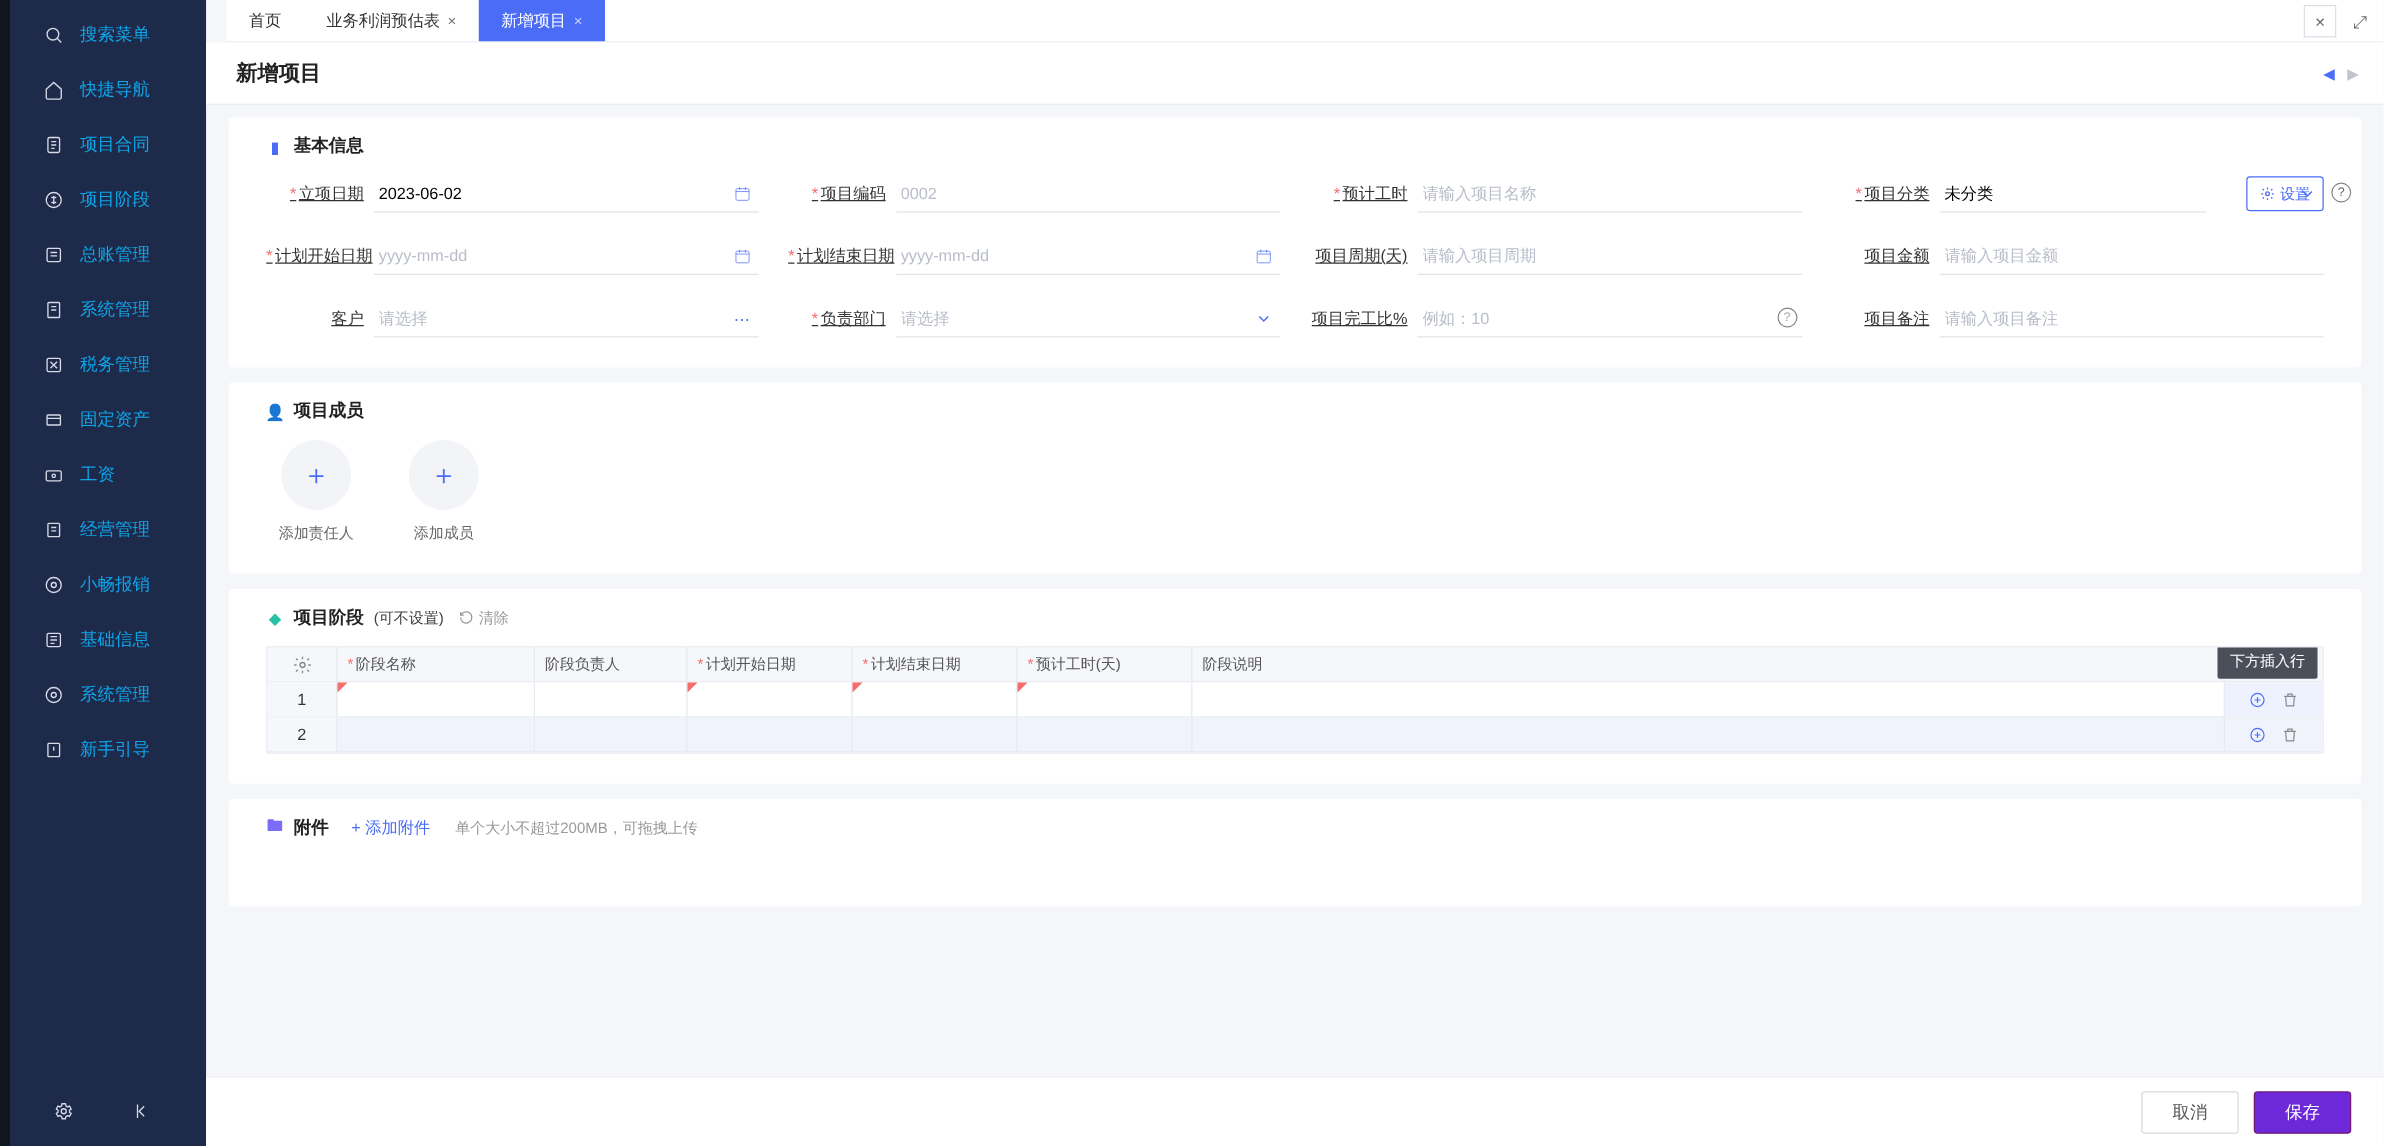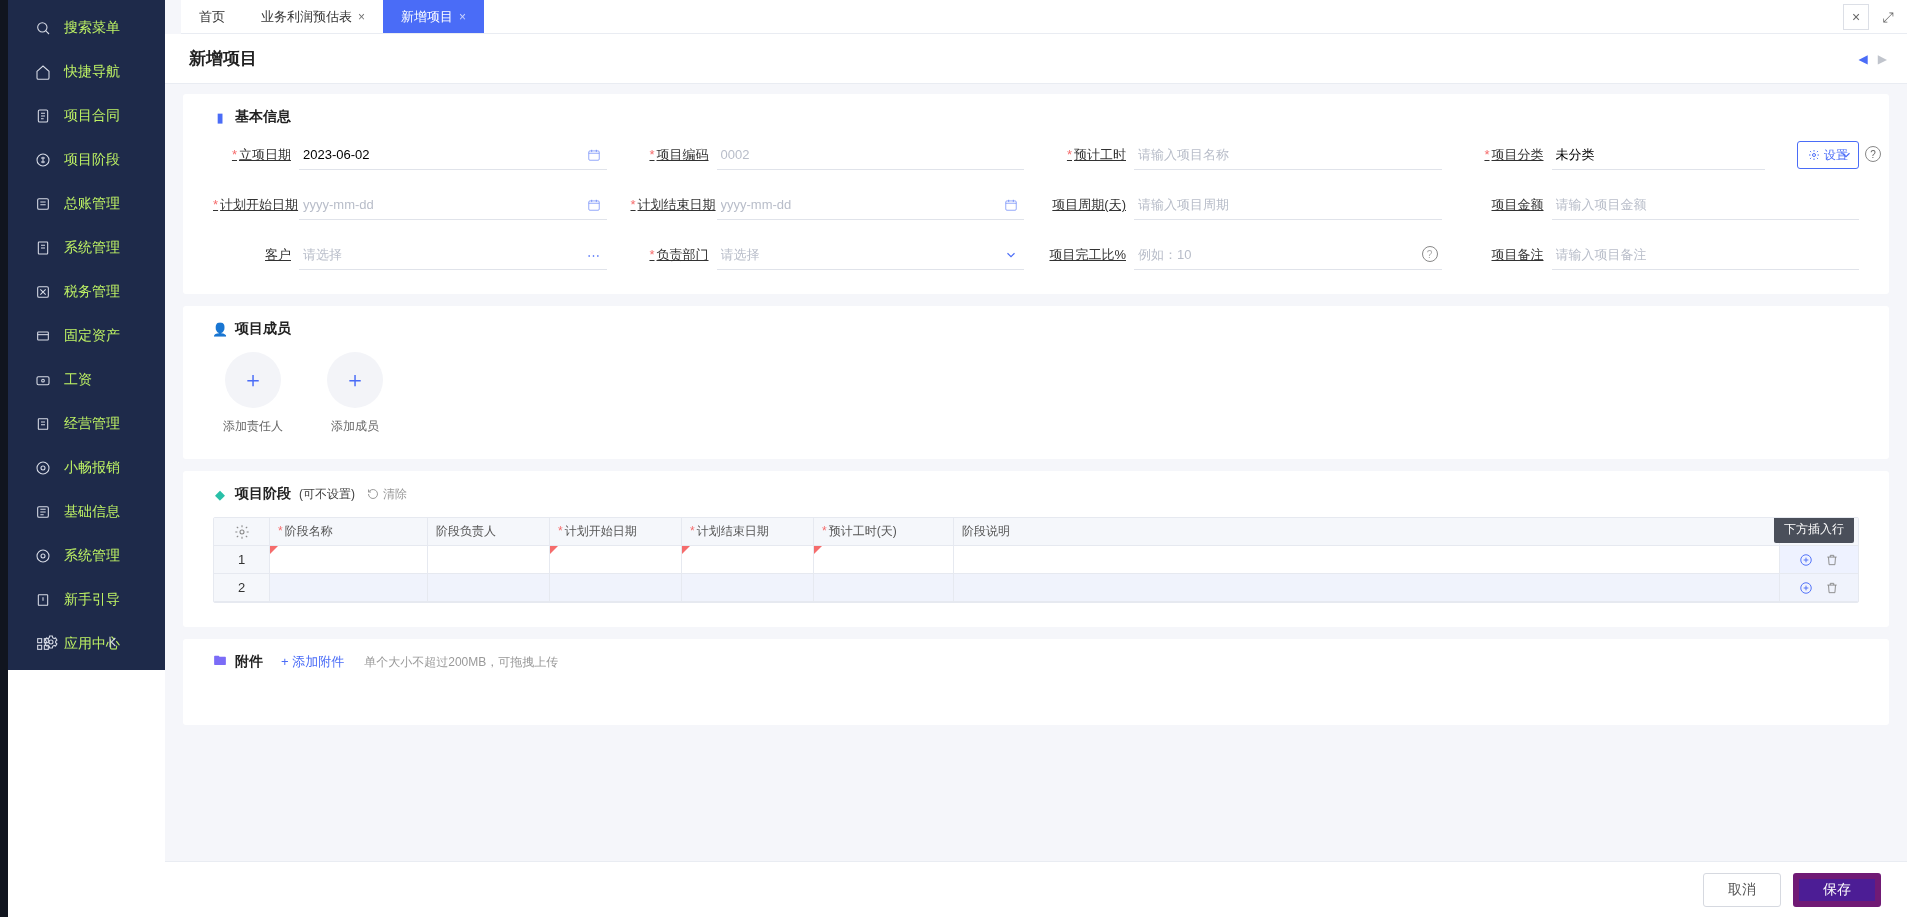--- a/index.html
+++ b/index.html
@@ -1,19 +1,19 @@
 <!DOCTYPE html>
 <html><head>
 <meta charset="utf-8">
 <style>
 * { margin:0; padding:0; box-sizing:border-box; font-family:"Microsoft YaHei",Arial,sans-serif; }
 body { width:1907px; height:917px; background:#fff; overflow:hidden; position:relative; font-size:13px; color:#333; }
 
 
-.sidebar { position:absolute; left:0; top:0; width:165px; height:670px; background:#1e2a4a; color:#bef264; }
+.sidebar { position:absolute; left:0; top:0; width:165px; height:917px; background:#1e2a4a; color:#0ea5e9; }
 .sb-list { list-style:none; padding-top:6px; }
 .sb-item { display:flex; align-items:center; height:44px; padding-left:34px; cursor:pointer; font-size:14px; }
 .sb-ico { width:18px; height:18px; margin-right:12px; display:flex; align-items:center; justify-content:center; }
 .sb-ico svg { width:16px; height:16px; stroke:#d7dbe6; fill:none; stroke-width:1.6; }
 .sb-bottom { position:absolute; bottom:18px; left:0; width:100%; display:flex; justify-content:space-around; padding:0 20px; }
 .sb-bottom-ico { width:20px; height:20px; display:flex; align-items:center; justify-content:center; cursor:pointer; }
 .sb-bottom-ico svg { width:16px; height:16px; stroke:#d7dbe6; fill:none; stroke-width:1.6; }
 
 
 .main { position:absolute; left:165px; top:0; right:0; height:917px; background:#f5f6fa; }
@@ -81,21 +81,21 @@
 .tooltip { position:absolute; right:4px; top:-2px; background:#4a4f5a; color:#fff; font-size:12px; padding:5px 10px; border-radius:2px; white-space:nowrap; z-index:5; }
 
 
 .att-link { color:#4a6cf7; font-size:13px; cursor:pointer; margin-left:10px; }
 .att-hint { color:#999; font-size:12px; margin-left:12px; }
 
 
 .footer { position:absolute; left:165px; right:0; bottom:0; height:56px; background:#fff; border-top:1px solid #e9ecf2; display:flex; align-items:center; justify-content:flex-end; gap:12px; padding-right:26px; }
 .btn { height:34px; padding:0 24px; border-radius:3px; font-size:14px; cursor:pointer; }
 .btn-default { background:#fff; border:1px solid #d6d9e0; color:#555; }
-.btn-primary { background:#4c1d95; border:6px solid #701a75; color:#fff; }
+.btn-primary { background:#6d28d9; border:1px solid #701a75; color:#fff; }
 .thin-strip { position:absolute; left:0; top:0; width:8px; height:917px; background:#11151f; z-index:2; }
 
 .cat-sel { display:flex; align-items:center; }
 </style>
 </head>
 <body>
 
 <div class="thin-strip"></div>
 
 <div class="sidebar">
@@ -217,31 +217,20 @@
         <span>系统管理</span>
       </li>
       <li class="sb-item">
         <span class="sb-ico">
           <svg viewBox="0 0 24 24">
             <rect x="5" y="4" width="14" height="16" rx="1"></rect>
             <path d="M12 8v5M12 16h.01"></path>
           </svg>
         </span>
         <span>新手引导</span>
-      </li>
-      <li class="sb-item">
-        <span class="sb-ico">
-          <svg viewBox="0 0 24 24">
-            <rect x="4" y="4" width="6" height="6"></rect>
-            <rect x="14" y="4" width="6" height="6"></rect>
-            <rect x="4" y="14" width="6" height="6"></rect>
-            <rect x="14" y="14" width="6" height="6"></rect>
-          </svg>
-        </span>
-        <span>应用中心</span>
       </li>
     </ul>
   <div class="sb-bottom">
     <span class="sb-bottom-ico">
       <svg viewBox="0 0 24 24">
           <circle cx="12" cy="12" r="3"></circle>
           <path d="M19 12a7 7 0 0 0-.1-1.2l2-1.5-2-3.4-2.3.9a7 7 0 0 0-2-1.2L14 3h-4l-.6 2.6a7 7 0 0 0-2 1.2l-2.3-.9-2 3.4 2 1.5A7 7 0 0 0 5 12a7 7 0 0 0 .1 1.2l-2 1.5 2 3.4 2.3-.9a7 7 0 0 0 2 1.2L10 21h4l.6-2.6a7 7 0 0 0 2-1.2l2.3.9 2-3.4-2-1.5A7 7 0 0 0 19 12z"></path>
         </svg>
     </span>
     <span class="sb-bottom-ico">

